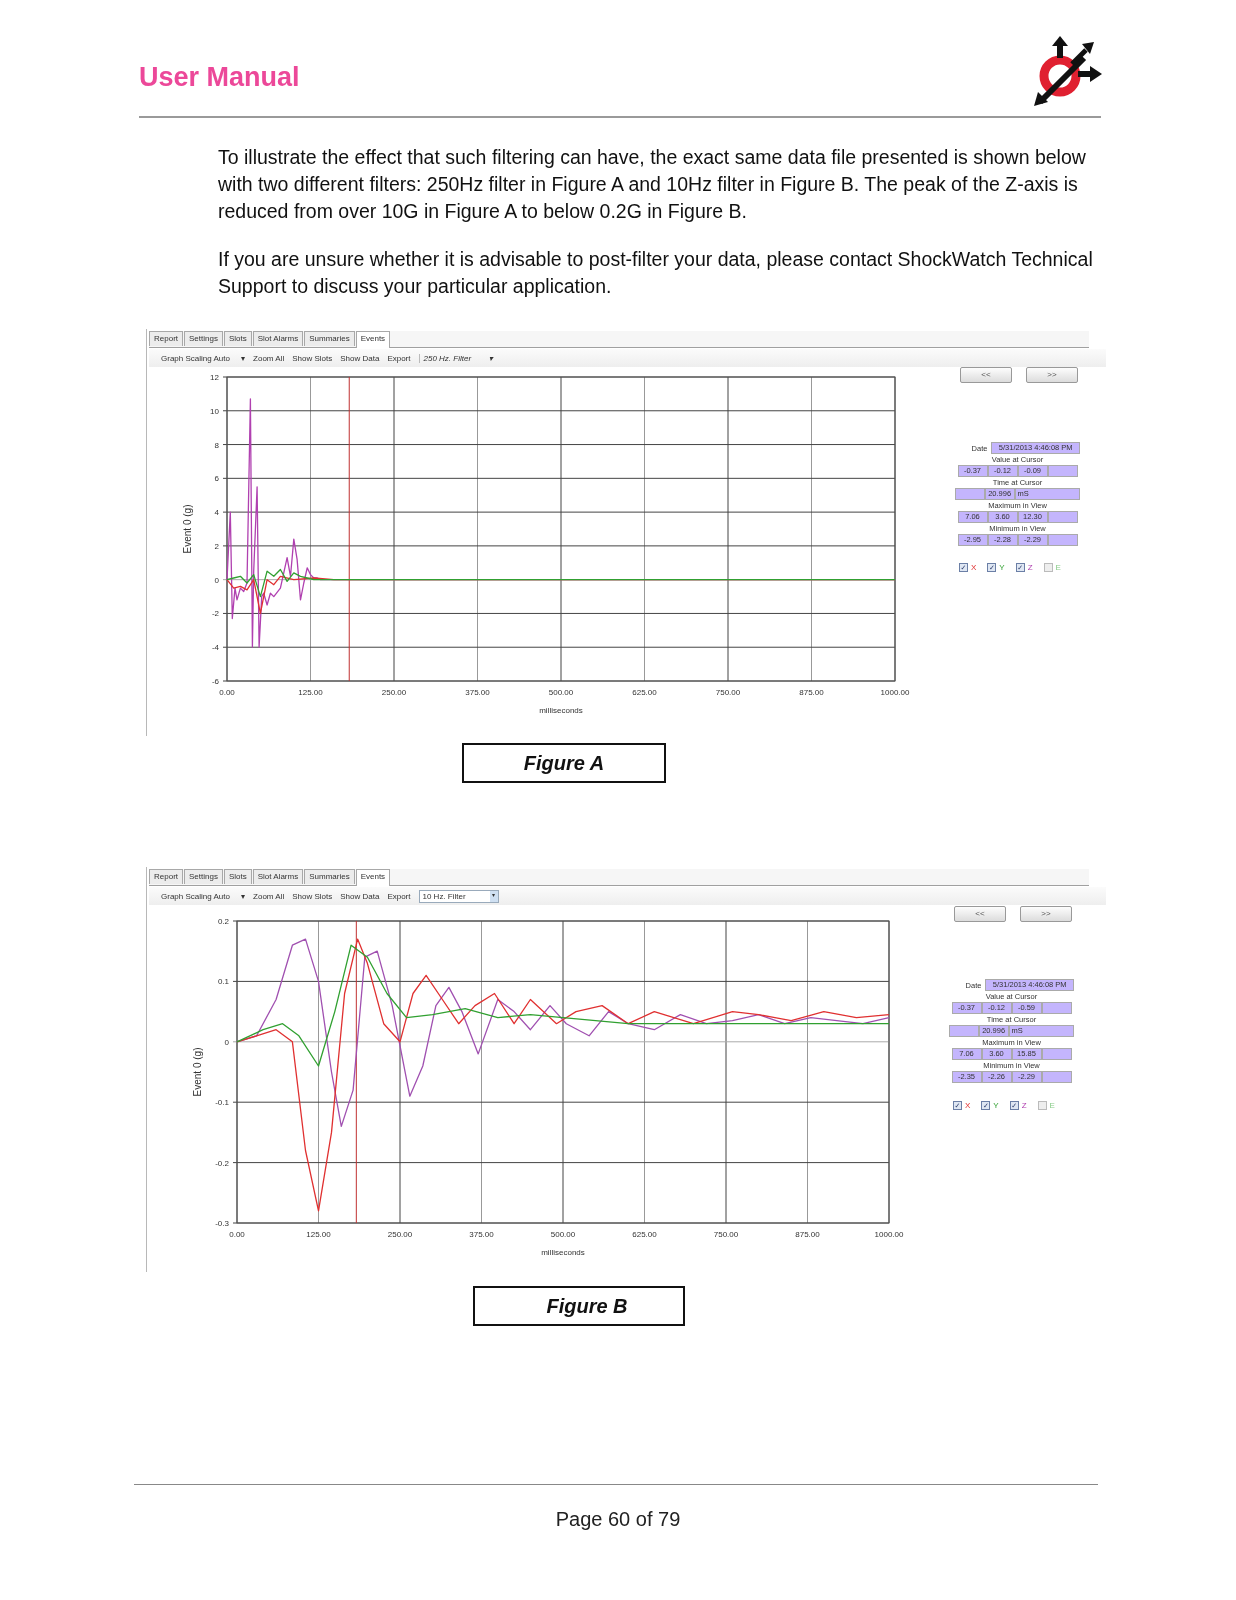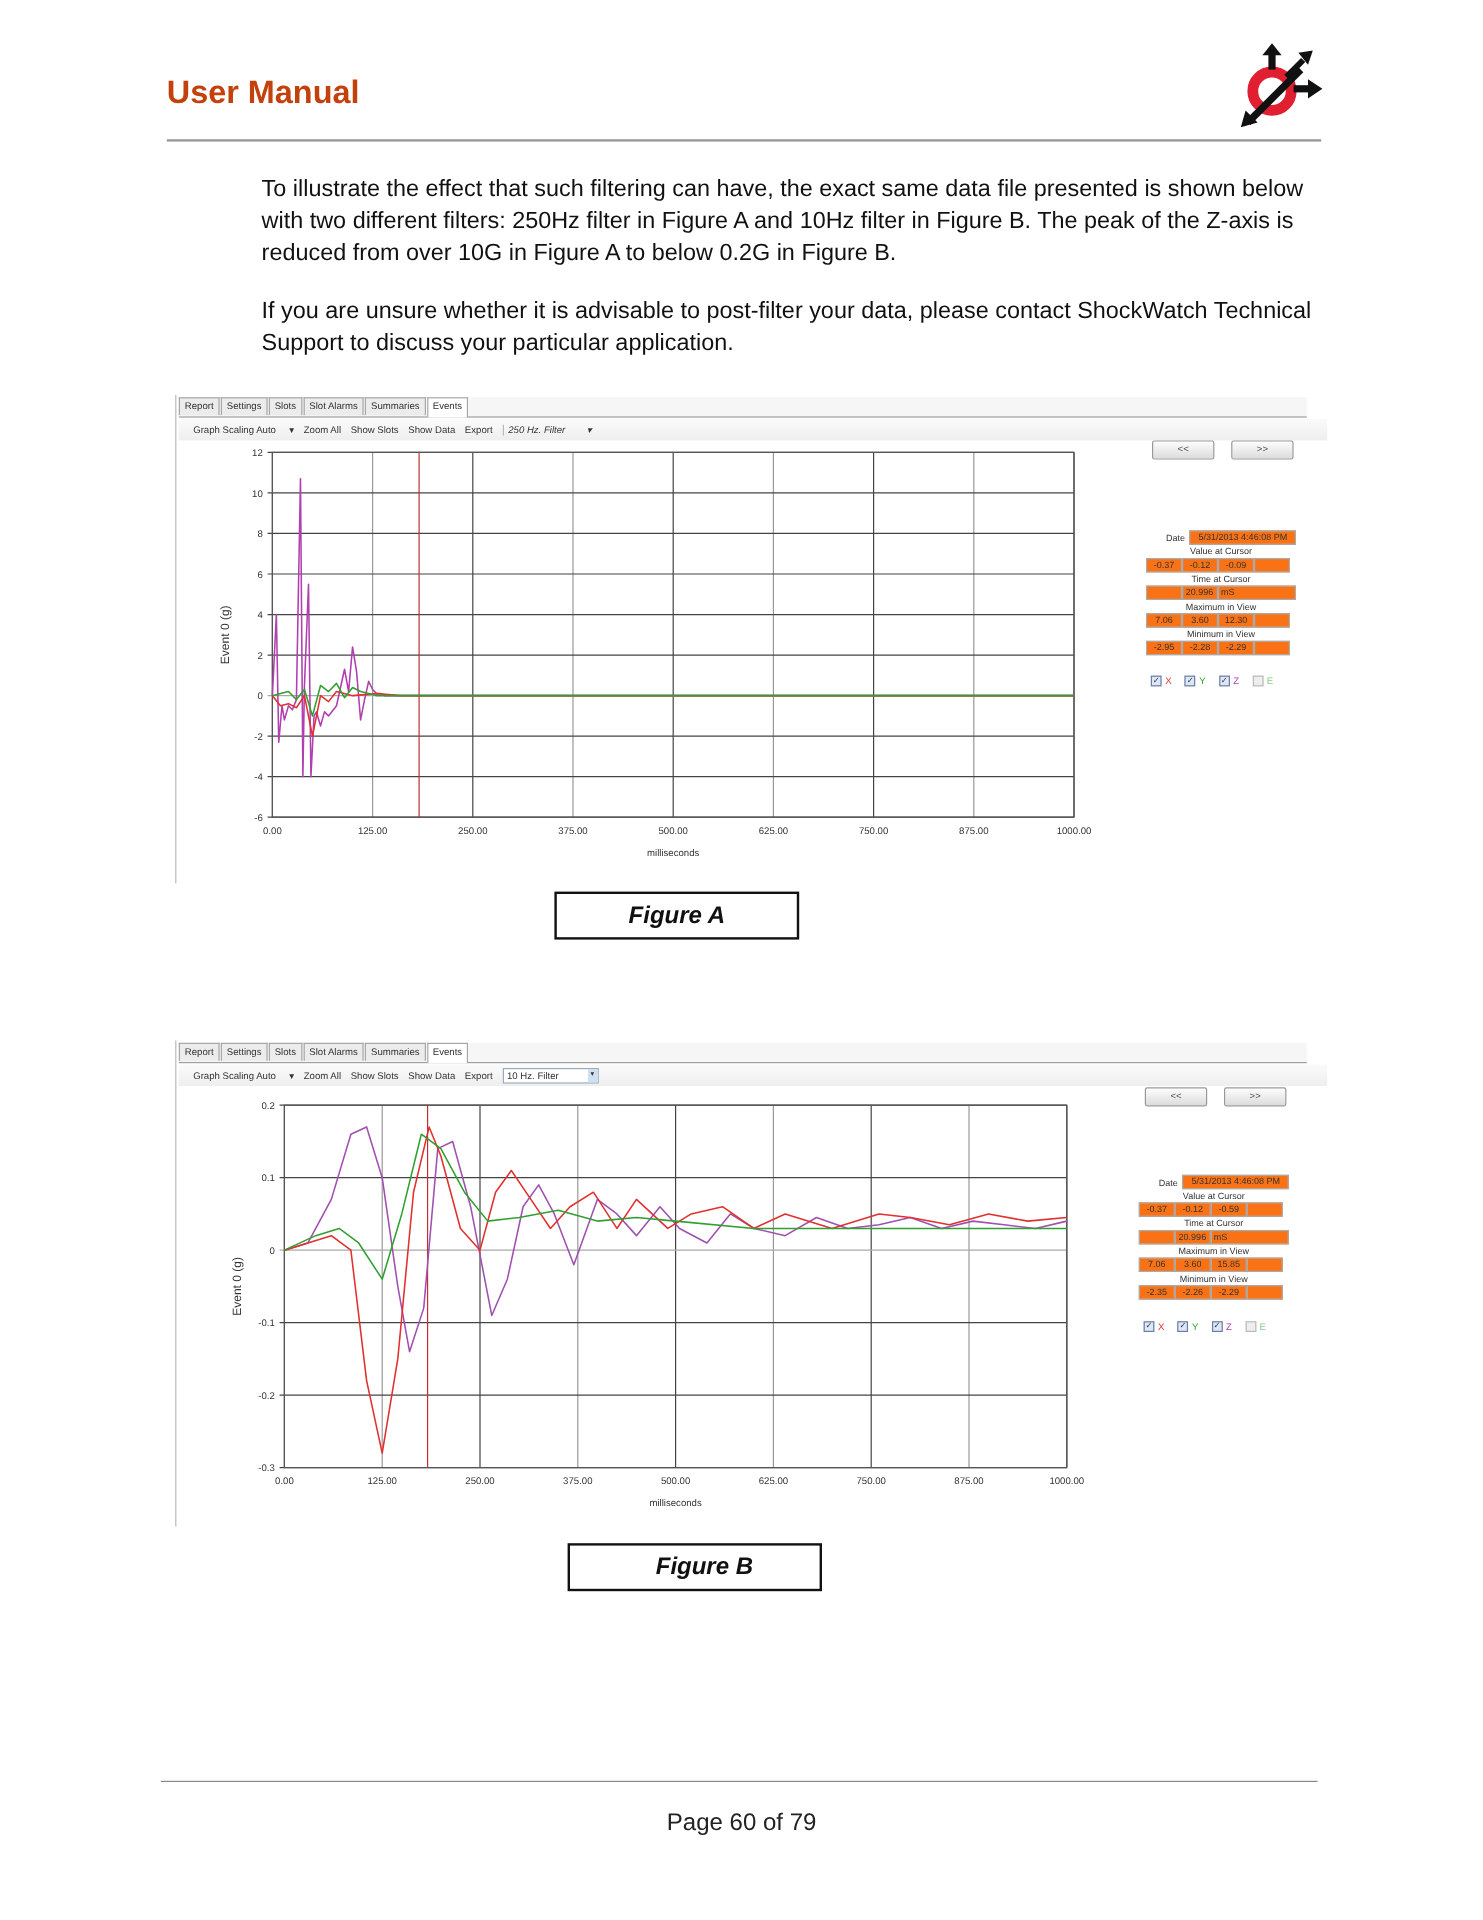--- a/index.html
+++ b/index.html
@@ -1,36 +1,36 @@
 <!DOCTYPE html>
 <html><head>
 <meta charset="utf-8">
 <style>
   html, body { margin:0; padding:0; background:#fff; }
   body { width:1236px; height:1600px; position:relative; overflow:hidden; font-family:"Liberation Sans", sans-serif; color:#111; }
   .abs { position:absolute; }
-  .hdr-title { left:139px; top:62px; font-size:27px; font-weight:bold; color:#c2410c;text-align:center; }
+  .hdr-title { left:139px; top:62px; font-size:27px; font-weight:bold; color:#ec4899;text-align:center; }
   .logo { left:832px; top:34px; width:270px; height:72px; }
   .logo-text { position:absolute; left:0; top:18px; font-size:46px; letter-spacing:-2px; color:#111; white-space:nowrap; }
   .logo-text b { font-weight:bold; }
   .logo-text span.light { font-weight:normal; }
   .hr { height:2px; background:#9a9a9a; }
   .para { left:218px; width:880px; font-size:19.5px; line-height:27px; color:#111; }
   .fig { border-left:1px solid #b8b8b8; background:#fff; }
   .tabs { position:absolute; left:2px; top:2px; height:16px; display:flex; border-bottom:1px solid #a0a0a0; width:940px; background:#f6f6f6; }
   .tab { font-size:8px; color:#333; padding:2px 4px 0 4px; border:1px solid #a8a8a8; border-bottom:none; background:#ececec; height:12px; margin-right:1px; }
   .tab.active { background:#fff; height:14px; }
   .toolbar { position:absolute; left:2px; top:20px; width:945px; height:18px; background:linear-gradient(#fbfbfb,#eeeeee); font-size:8px; color:#333; display:flex; align-items:center; gap:8px; padding-left:12px; }
   .tb-sel { border:1px solid #9ab; background:#fff; padding:1px 3px; width:72px; position:relative; }
   .tb-sel .dd { position:absolute; right:0; top:0; width:8px; height:100%; background:#cfe0f2; font-size:6px; text-align:center; }
   .navbtn { position:absolute; width:50px; height:14px; border:1px solid #999; border-radius:2px; background:linear-gradient(#fdfdfd,#dcdcdc); font-size:8px; color:#555; text-align:center; line-height:14px; }
   .info { position:absolute; width:125px; font-size:7.5px; color:#333; }
-  .info .row { display:flex; height:12px; align-items:center; }
+  .info .row { display:flex; height:12px; align-items:center;justify-content:center; }
   .info .lbl { text-align:center; width:100%; height:11px; line-height:11px; }
-  .cell { border:1px solid #aaa; height:10px; line-height:10px; text-align:center; background:#f97316; }
+  .cell { border:1px solid #aaa; height:10px; line-height:10px; text-align:center; background:#c4b5fd; }
   .cbs { position:absolute; display:flex; gap:11px; font-size:8px; }
   .cb { display:flex; align-items:center; gap:3px; }
   .cb i { display:inline-block; width:7px; height:7px; border:1px solid #6b7fa6; background:#dfe7f3; font-style:normal; font-size:7px; line-height:7px; text-align:center; color:#2a3b6a; }
   .caption { border:2px solid #111; text-align:center; font-weight:bold; font-style:italic; font-size:20px; line-height:36px; }
   .footer { left:0; width:1236px; text-align:center; font-size:20px; color:#222; }
   svg text { font-family:"Liberation Sans", sans-serif; }
 </style>
 </head>
 <body>
 

